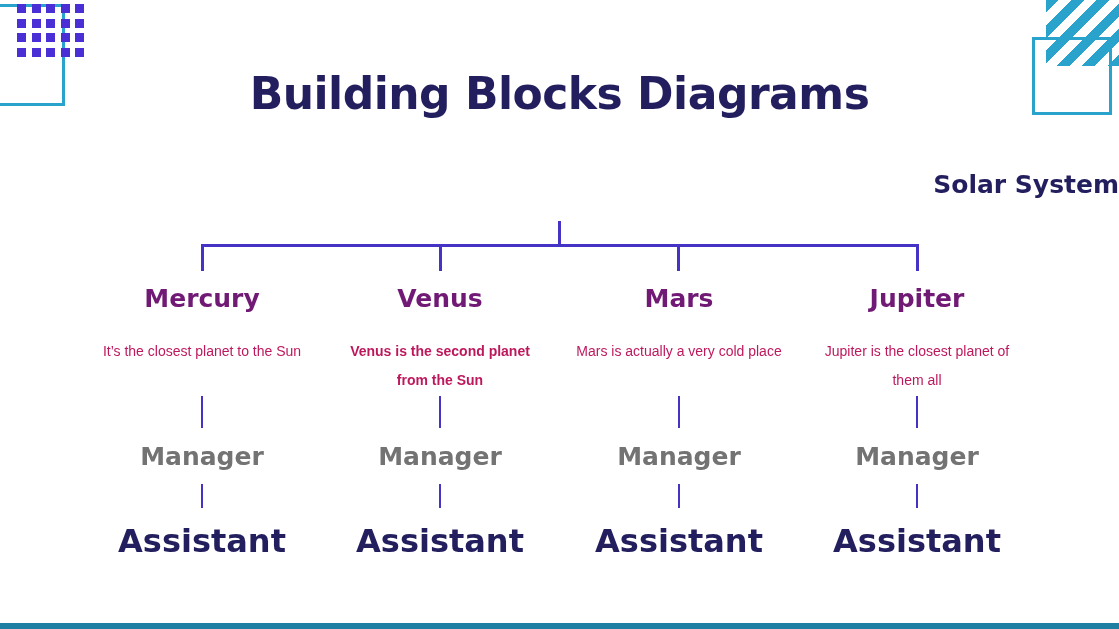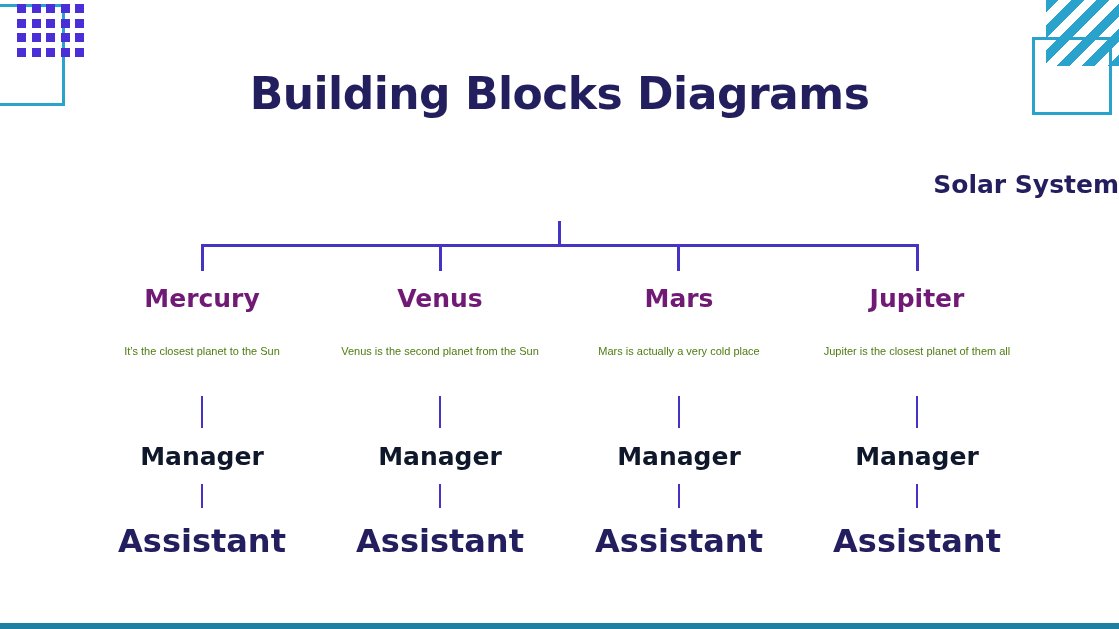--- a/index.html
+++ b/index.html
@@ -3,22 +3,22 @@
 <meta charset="utf-8">
 <style>
   html, body { margin:0; padding:0; }
   body { width:1119px; height:629px; position:relative; overflow:hidden; background:#ffffff; font-family:"DejaVu Sans", sans-serif; color:#221d5c; }
   .abs { position:absolute; }
   .title { position:absolute; left:0; width:1119px; top:68px; text-align:center; font-size:44px; font-weight:bold; color:#231e5e; letter-spacing:-0.5px; }
   .root { position:absolute; left:0; width:1119px; top:170px; text-align:right; font-size:25px; font-weight:bold; color:#231e5e; }
   .line { position:absolute; background:#4433c4; }
   .col { position:absolute; width:238px; text-align:center; }
   .col .name { position:absolute; left:0; width:100%; top:284px; font-size:25px; font-weight:bold; color:#701a75; }
-  .col .desc { position:absolute; left:0; width:100%; top:337px; font-size:11px; line-height:29px; color:#4d7c0f; font-family:"Liberation Sans", sans-serif; }
-  .col .mgr { position:absolute; left:0; width:100%; top:442px; font-size:25px; font-weight:bold; color:#0f172a; }
+  .col .desc { position:absolute; left:0; width:100%; top:337px; font-size:14px; line-height:29px; color:#be185d; font-family:"Liberation Sans", sans-serif; }
+  .col .mgr { position:absolute; left:0; width:100%; top:442px; font-size:25px; font-weight:bold; color:#737373; }
   .col .asst { position:absolute; left:0; width:100%; top:522px; font-size:32px; font-weight:bold; color:#231e5e; }
   .dots { position:absolute; left:17px; top:4px; display:grid; grid-template-columns:repeat(5,9px); grid-gap:5.5px 5.5px; }
   .dots span { width:9px; height:9px; background:#4a2fd6; display:block; }
   .bottom-bar { position:absolute; left:0; top:623px; width:1119px; height:6px; background:#1f7fa3; }
 </style>
 </head>
 <body>
 
 <div class="abs" style="left:-4px; top:4px; width:66px; height:96px; border:3px solid #2aa3cc; border-left:none;"></div>
 <div class="dots">
@@ -60,21 +60,21 @@
 
 <div class="col" style="left:83px; top:0;">
   <div class="name">Mercury</div>
   <div class="desc" style="padding:0 18px; box-sizing:border-box;">It’s the closest planet to the Sun</div>
   <div class="mgr">Manager</div>
   <div class="asst">Assistant</div>
 </div>
 
 <div class="col" style="left:321px; top:0;">
   <div class="name">Venus</div>
-  <div class="desc" style="padding:0 12px; box-sizing:border-box;">Venus is the second planet from the Sun</div>
+  <div class="desc" style="padding:0 12px; box-sizing:border-box;font-weight:bold;">Venus is the second planet from the Sun</div>
   <div class="mgr">Manager</div>
   <div class="asst">Assistant</div>
 </div>
 
 <div class="col" style="left:560px; top:0;">
   <div class="name">Mars</div>
   <div class="desc" style="padding:0 12px; box-sizing:border-box;text-align:center;">Mars is actually a very cold place</div>
   <div class="mgr">Manager</div>
   <div class="asst">Assistant</div>
 </div>

